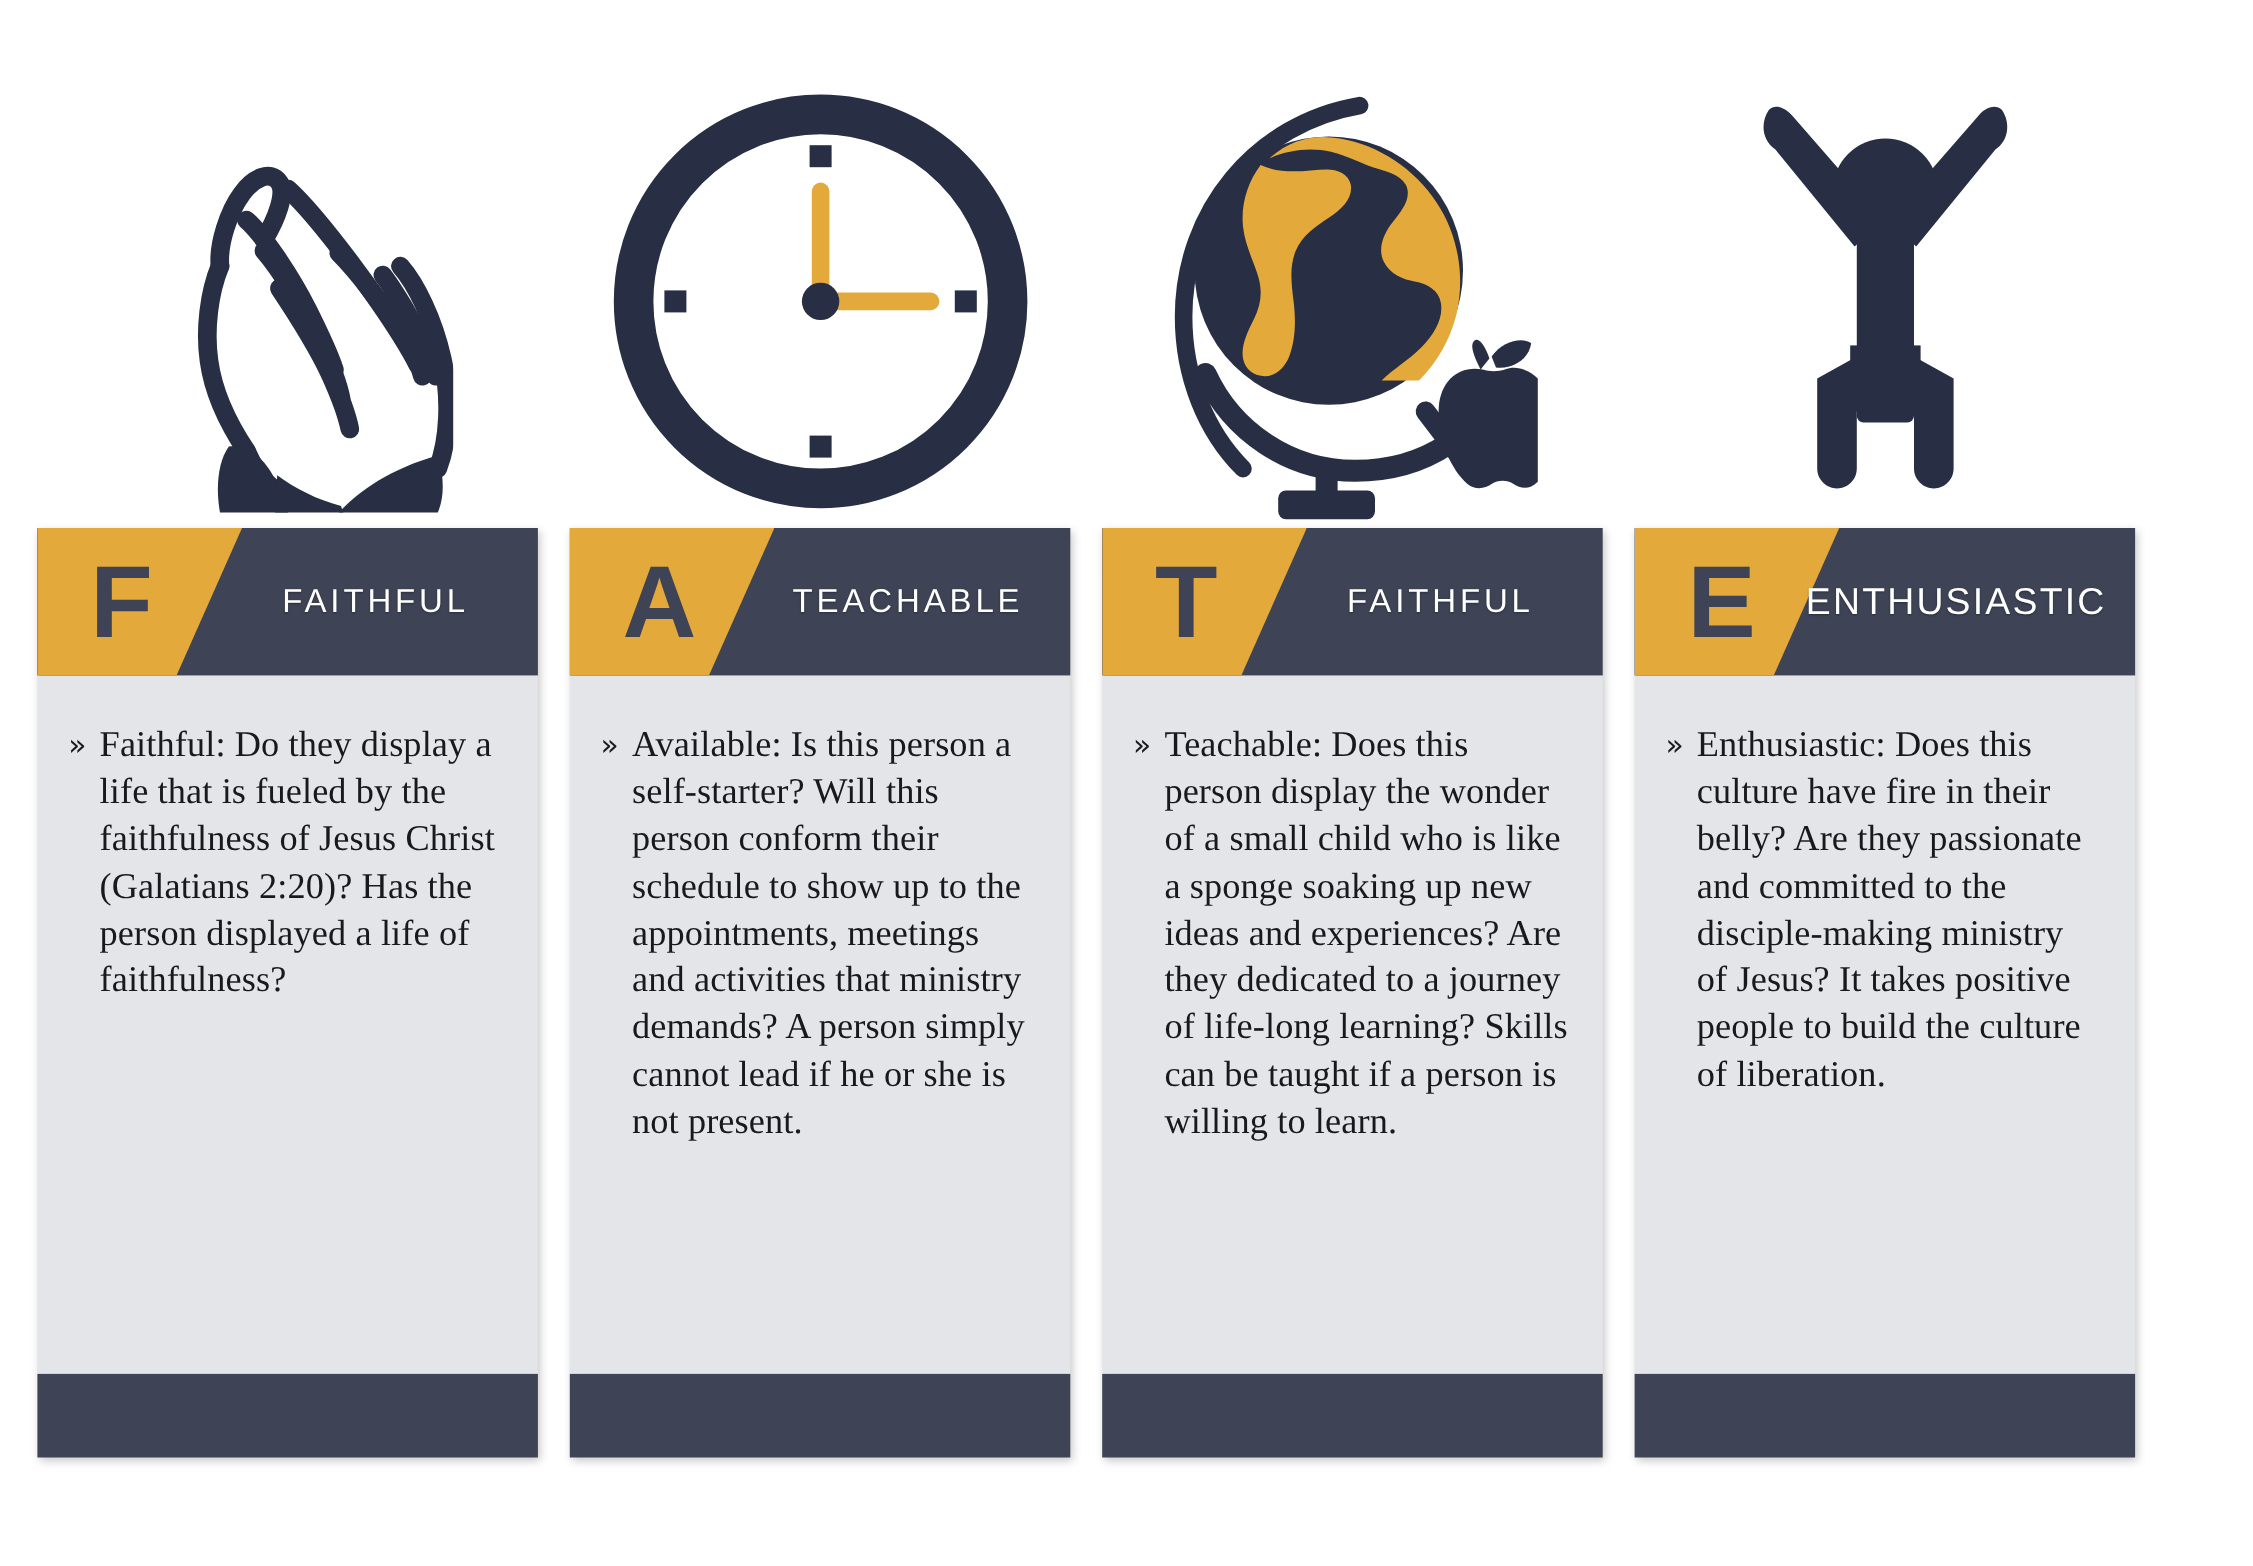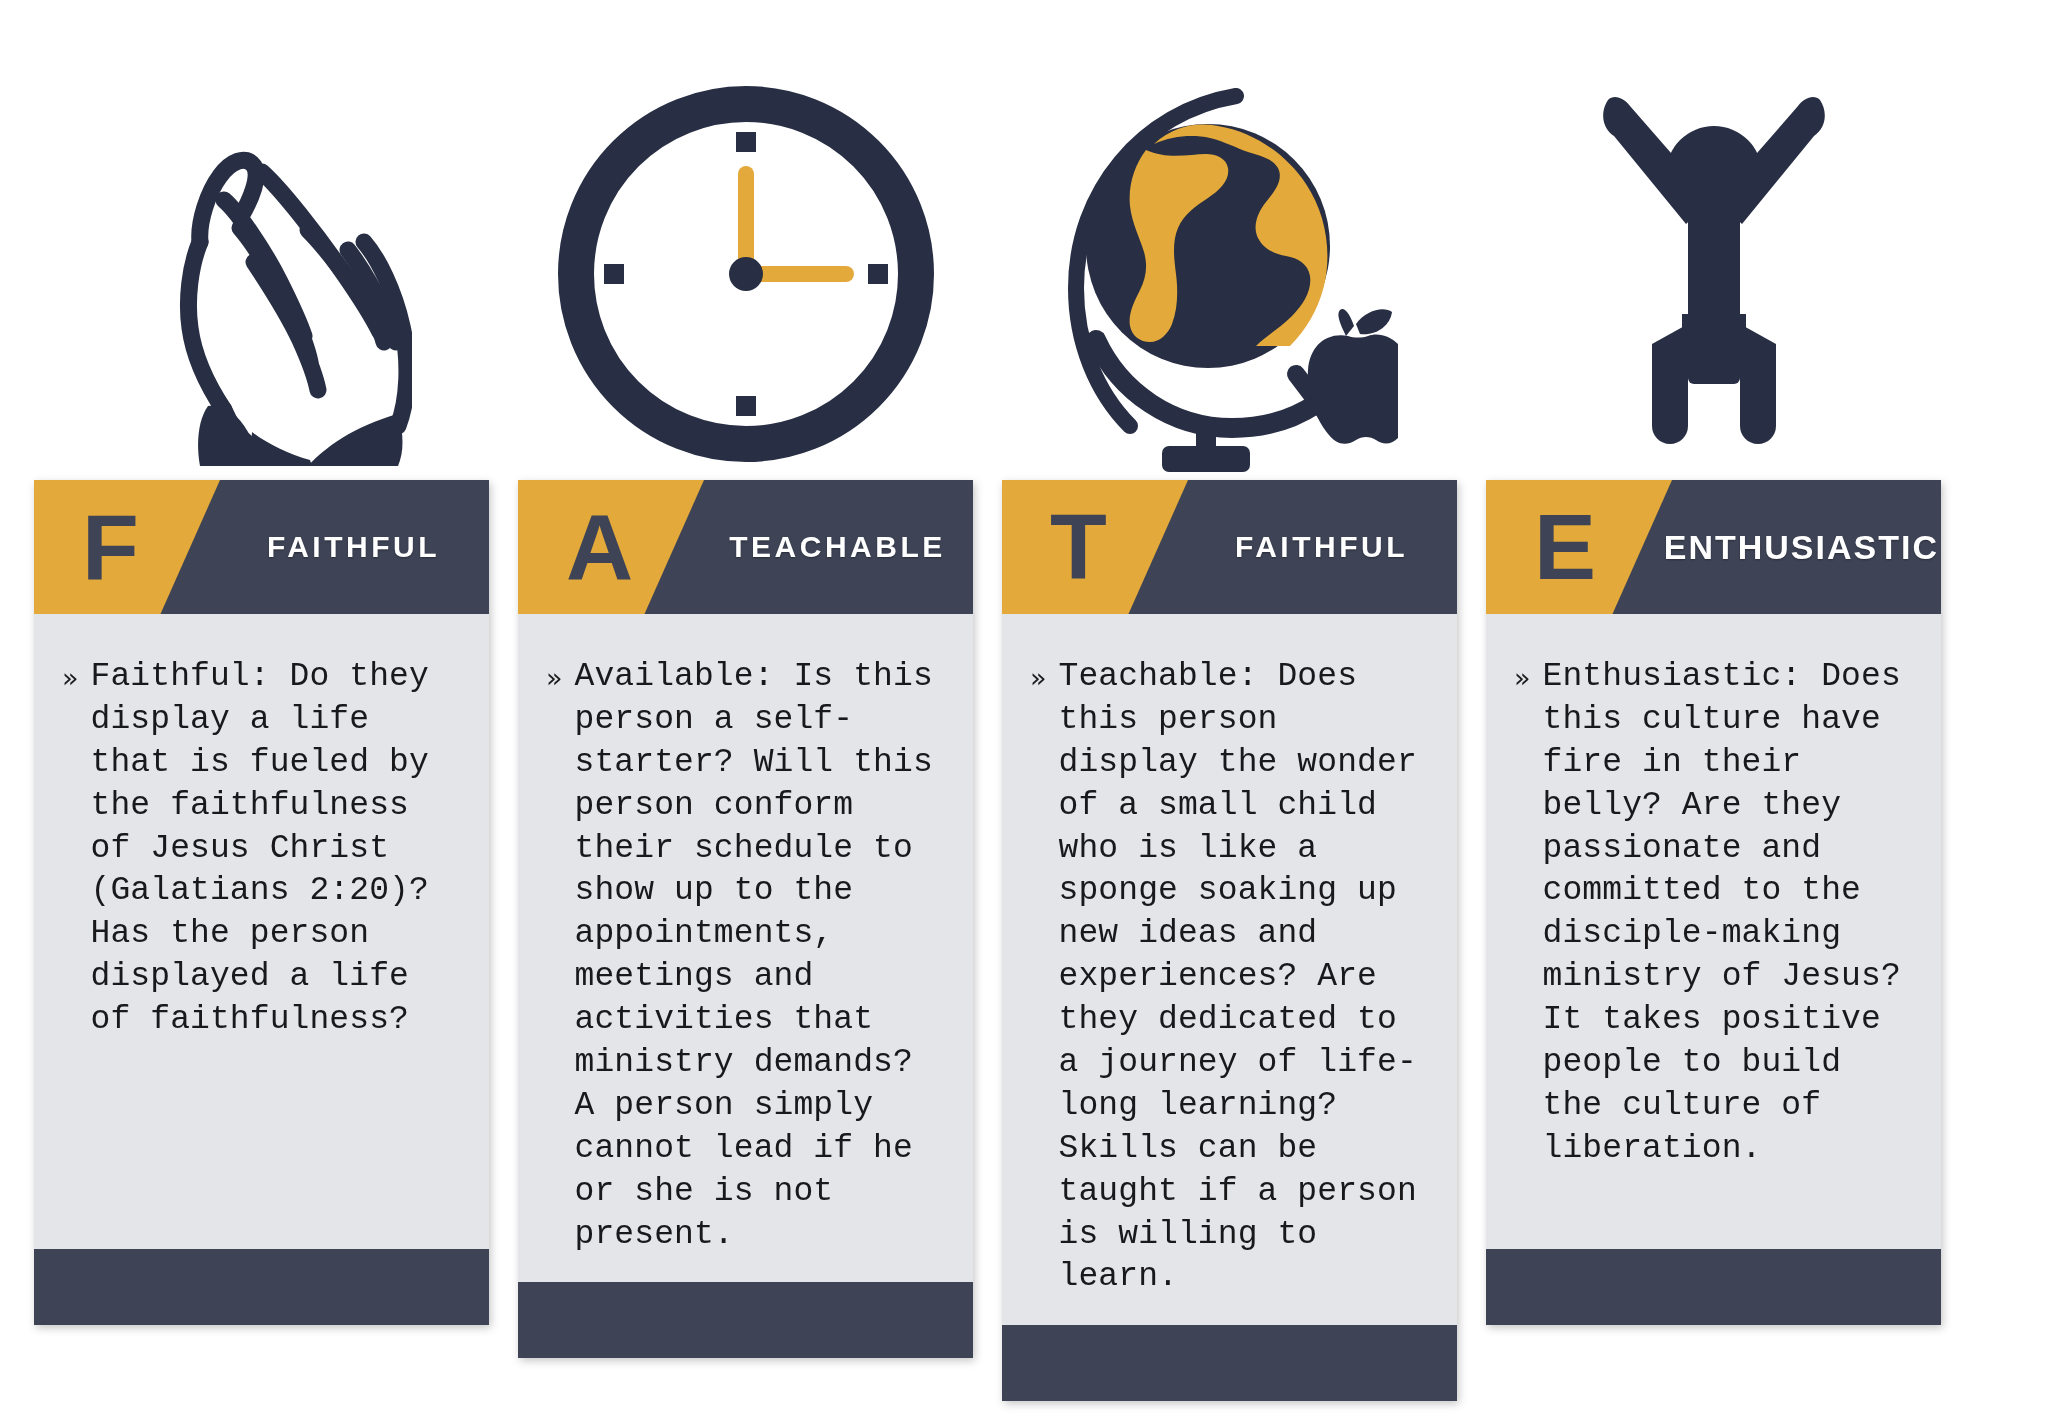--- a/index.html
+++ b/index.html
@@ -77,24 +77,24 @@
     letter-spacing:-1px;
     font-family:"Liberation Sans", sans-serif;
   }
   .hdr-label{
     position:relative;
     z-index:2;
     flex:1;
     text-align:center;
     color:#ffffff;
     font-size:30px;
-    font-weight:bold;
+    font-weight:normal;
     letter-spacing:3.5px;
     font-family:"Liberation Sans", sans-serif;
-    padding-right:2px;
+    padding-right:26px;
     text-shadow:0 1px 2px rgba(0,0,0,0.35);
   }
 
   .card-body{
     background:#e3e5e9;
     flex:1;
     min-height:635px;
     padding:42px 30px 26px 28px;
     display:flex;
     align-items:flex-start;
@@ -109,21 +109,21 @@
     font-size:27px;
     line-height:1.0;
     padding-top:8px;
     flex:0 0 auto;
   }
   .body-text{
     color:#19191c;
     font-size:33px;
     line-height:1.30;
     letter-spacing:0.1px;
-    font-family:Liberation Mono, monospace;
+    font-family:Liberation Serif, serif;
     word-break:normal;
   }
   .card-footer{
     height:76px;
     background:#3e4456;
     width:100%;
   }
 </style>
 </head>
 <body>

